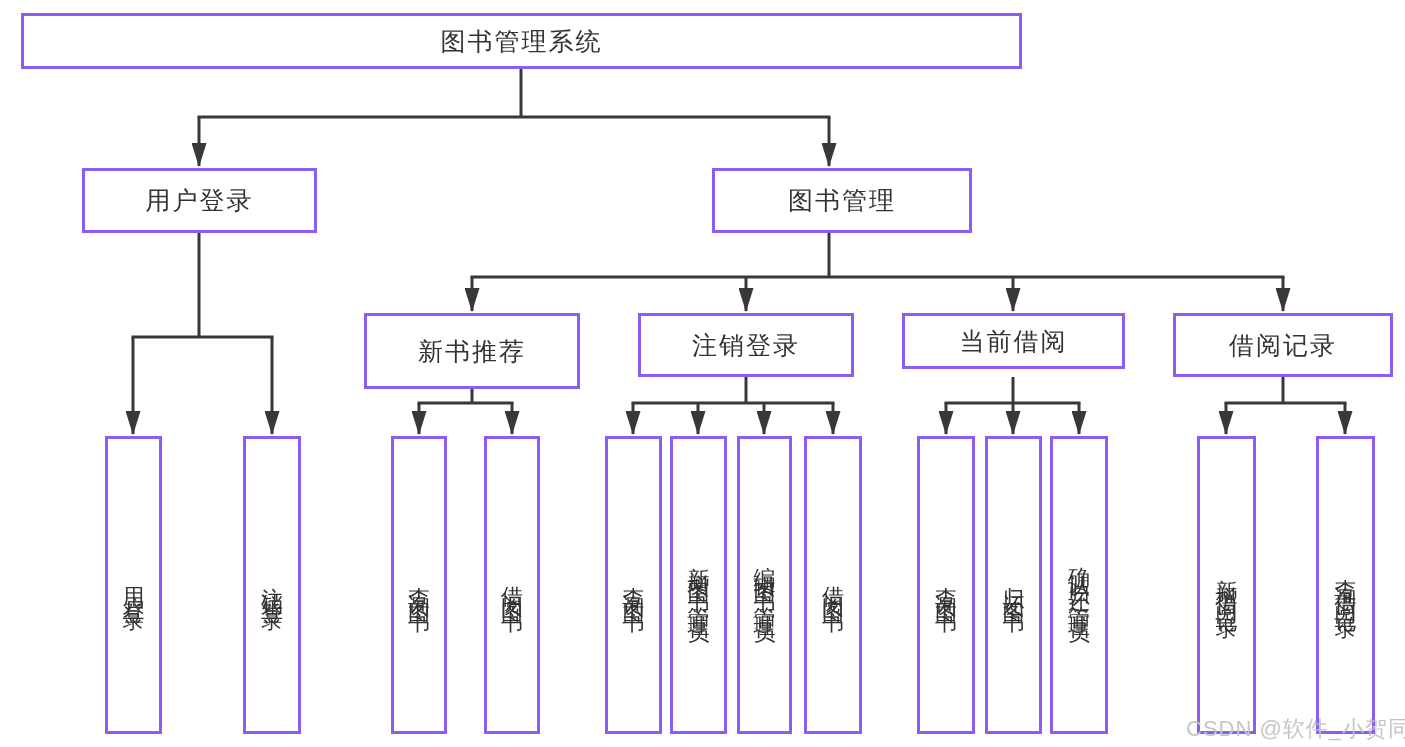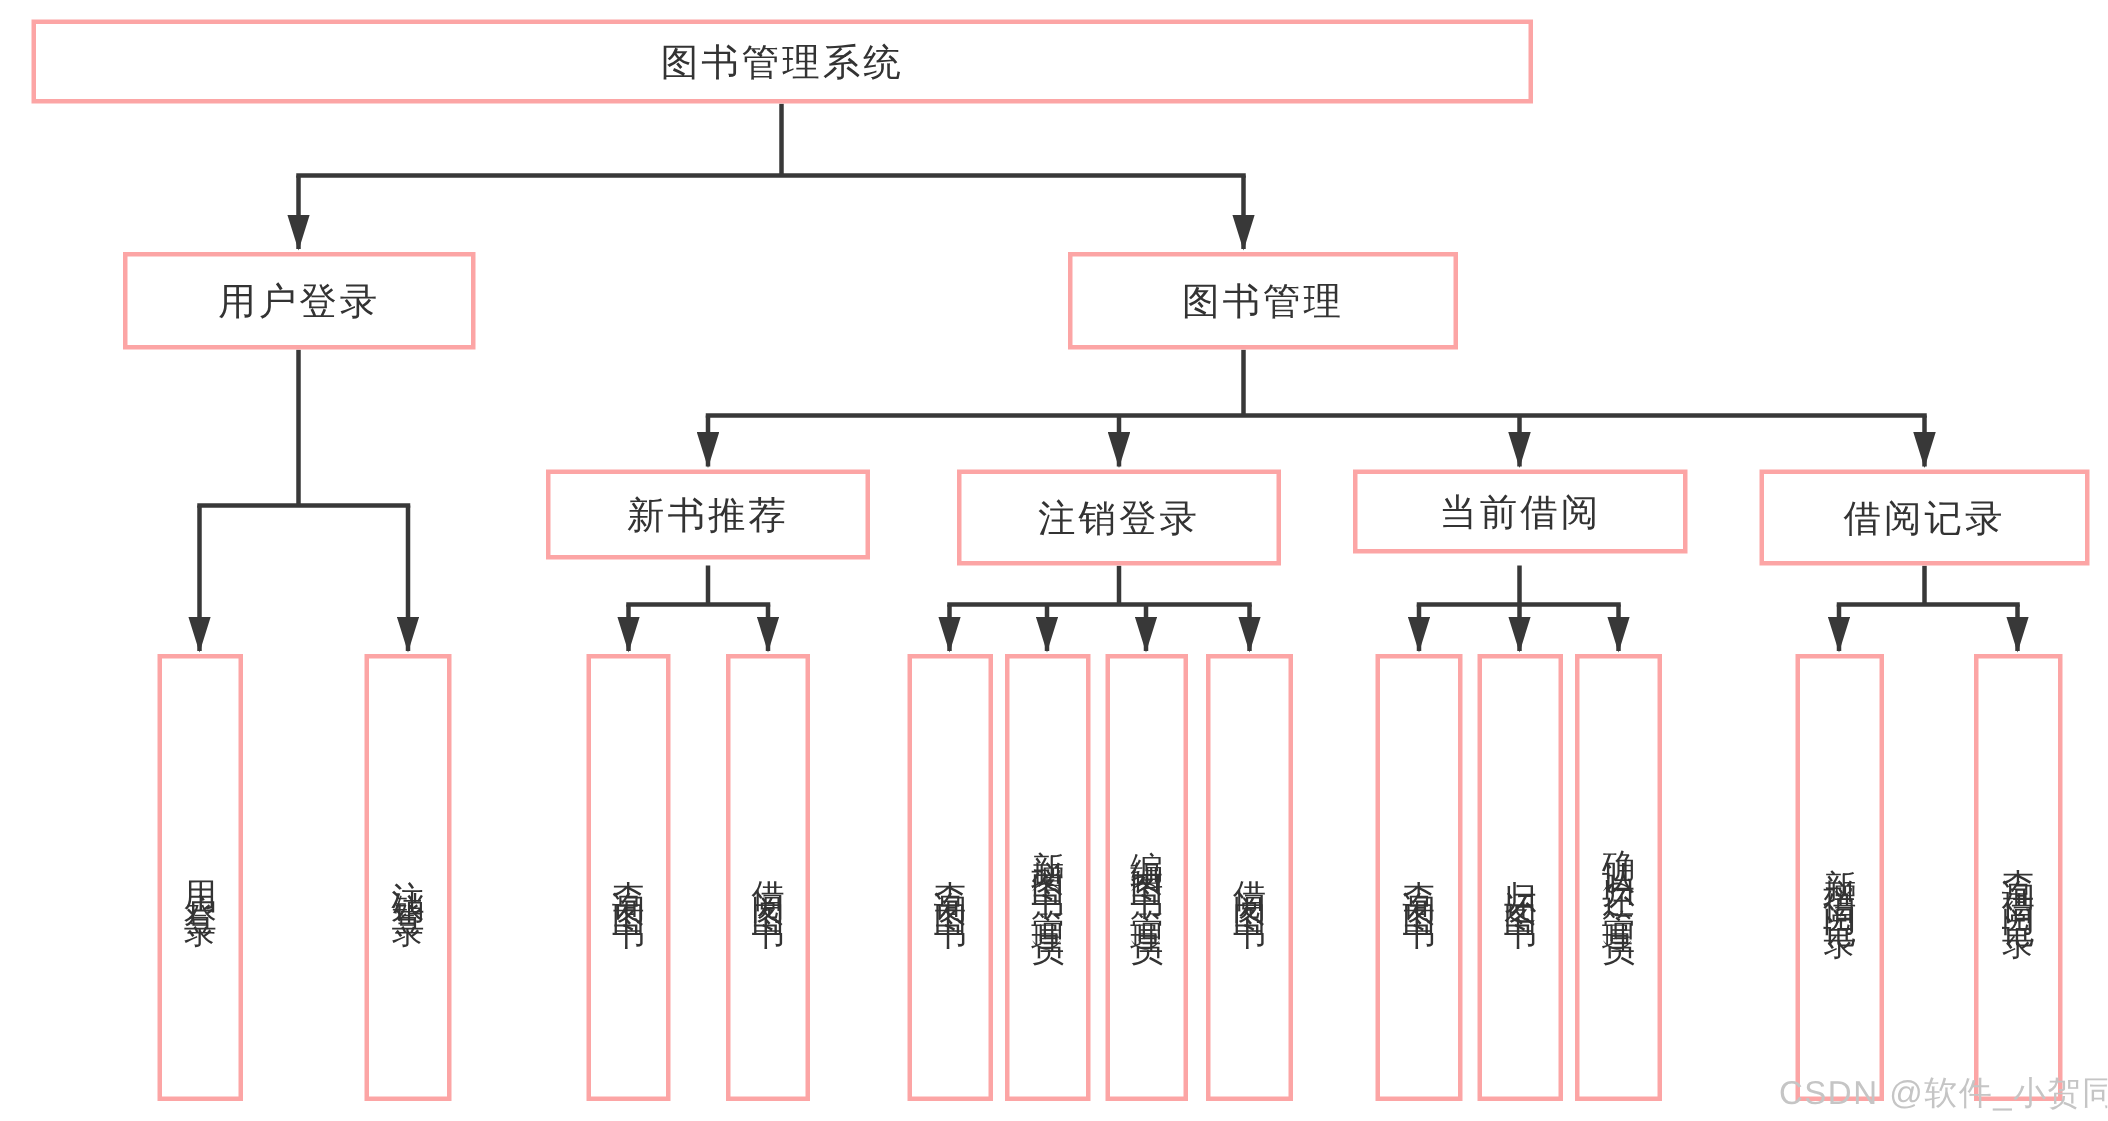--- a/index.html
+++ b/index.html
@@ -13,21 +13,21 @@
     overflow: hidden;
   }
   #connector-layer {
     position: absolute;
     left: 0; top: 0;
     width: 1405px; height: 747px;
   }
   .node {
     position: absolute;
     background: #ffffff;
-    border: 3px solid #fca5a5;
+    border: 3px solid #8b5cf6;
     box-sizing: border-box;
     display: flex;
     align-items: center;
     justify-content: center;
     z-index: 2;
   }
   .node.h span {
     font-size: 25px;
     letter-spacing: 2px;
     color: #333333;
@@ -116,21 +116,21 @@
     <span>图书管理系统</span>
   </div>
 
   <div class="node h" style="left:82px; top:168px; width:235px; height:65px;">
     <span>用户登录</span>
   </div>
   <div class="node h" style="left:712px; top:168px; width:260px; height:65px;">
     <span>图书管理</span>
   </div>
 
-  <div class="node h" style="left:364px; top:313px; width:216px; height:60px;">
+  <div class="node h" style="left:364px; top:313px; width:216px; height:76px;">
     <span>新书推荐</span>
   </div>
   <div class="node h" style="left:638px; top:313px; width:216px; height:64px;">
     <span>注销登录</span>
   </div>
   <div class="node h" style="left:902px; top:313px; width:223px; height:56px;">
     <span>当前借阅</span>
   </div>
   <div class="node h" style="left:1173px; top:313px; width:220px; height:64px;">
     <span>借阅记录</span>

